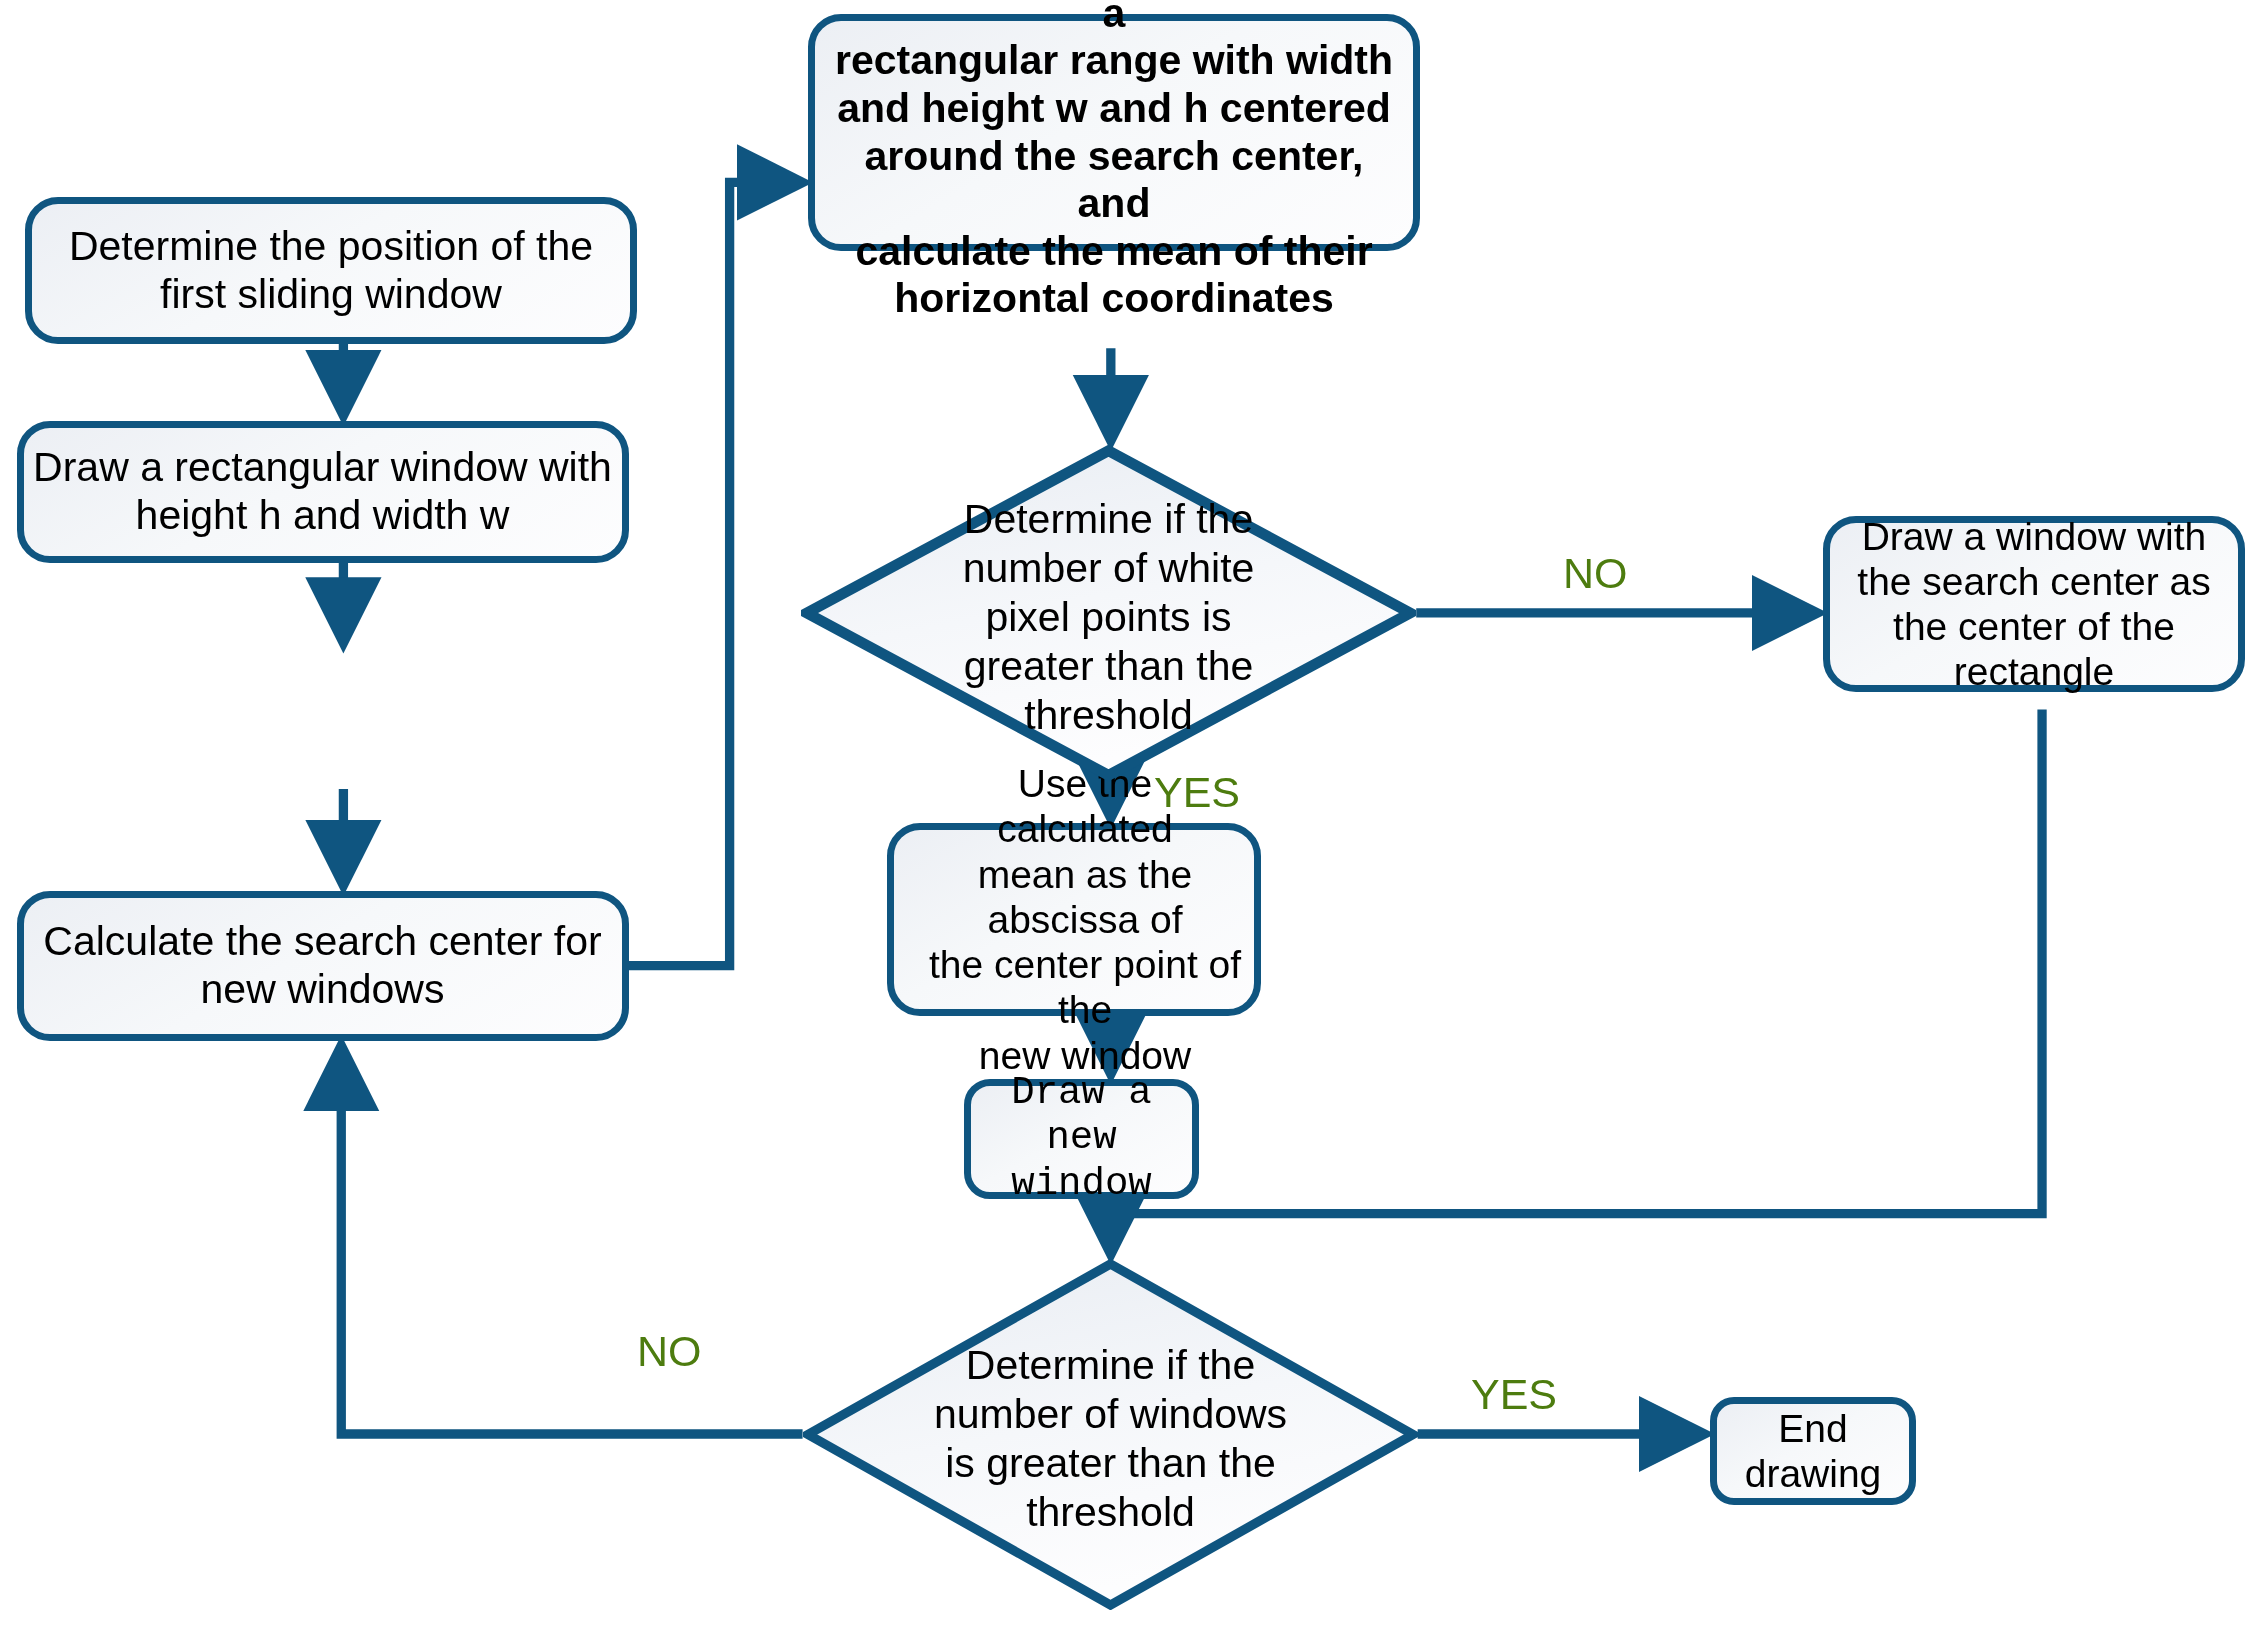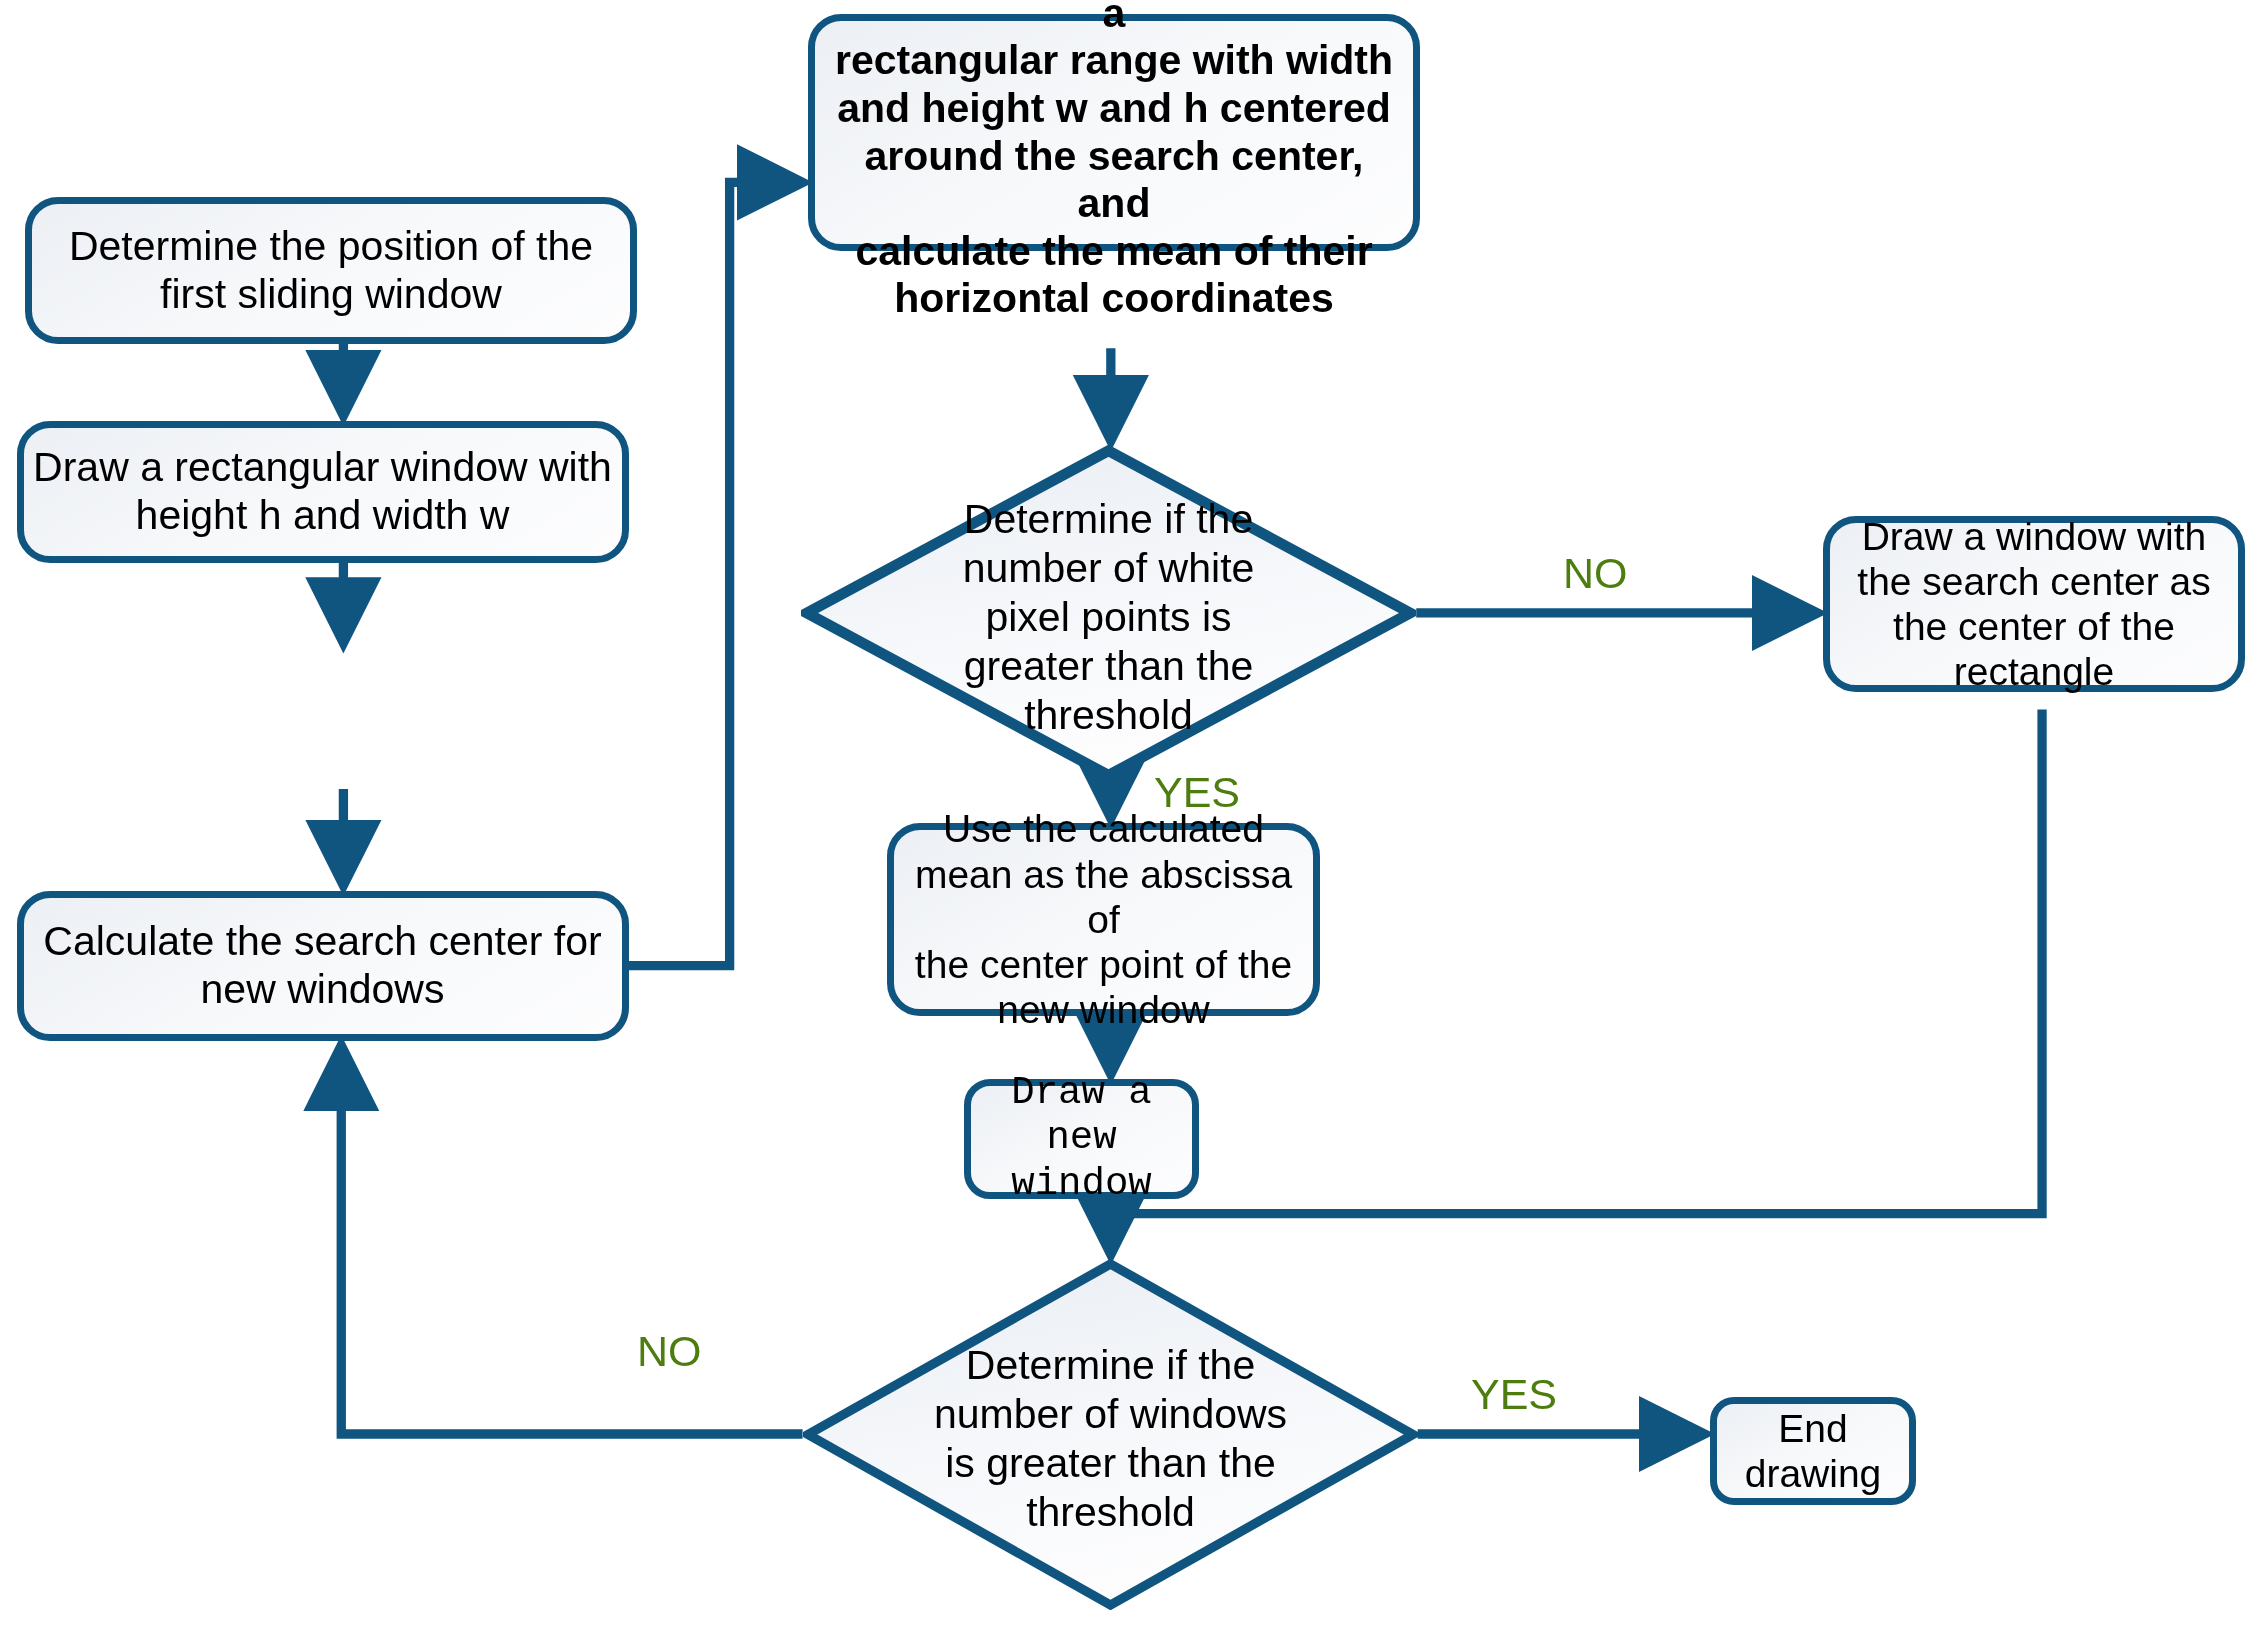--- a/index.html
+++ b/index.html
@@ -140,21 +140,21 @@
 horizontal coordinates</div>
   </div>
 
   <div class="node proc" style="left:1823px; top:516px; width:422px;  height:176px;">
     <div class="proc-text fs-55">Draw a window with
 the search center as
 the center of the
 rectangle</div>
   </div>
 
-  <div class="node proc" style="left:887px; top:823px; width:433px; height:193px;">
+  <div class="node proc" style="left:887px; top:823px; width:374px; height:193px;padding-left:22px;">
     <div class="proc-text fs-55">Use the calculated
 mean as the abscissa of
 the center point of the
 new window</div>
   </div>
 
   <div class="node proc" style="left:964px; top:1079px; width:235px; height:120px; border-radius:26px;font-family:Liberation Mono, monospace;">
     <div class="proc-text fs-55">Draw a new
 window</div>
   </div>

